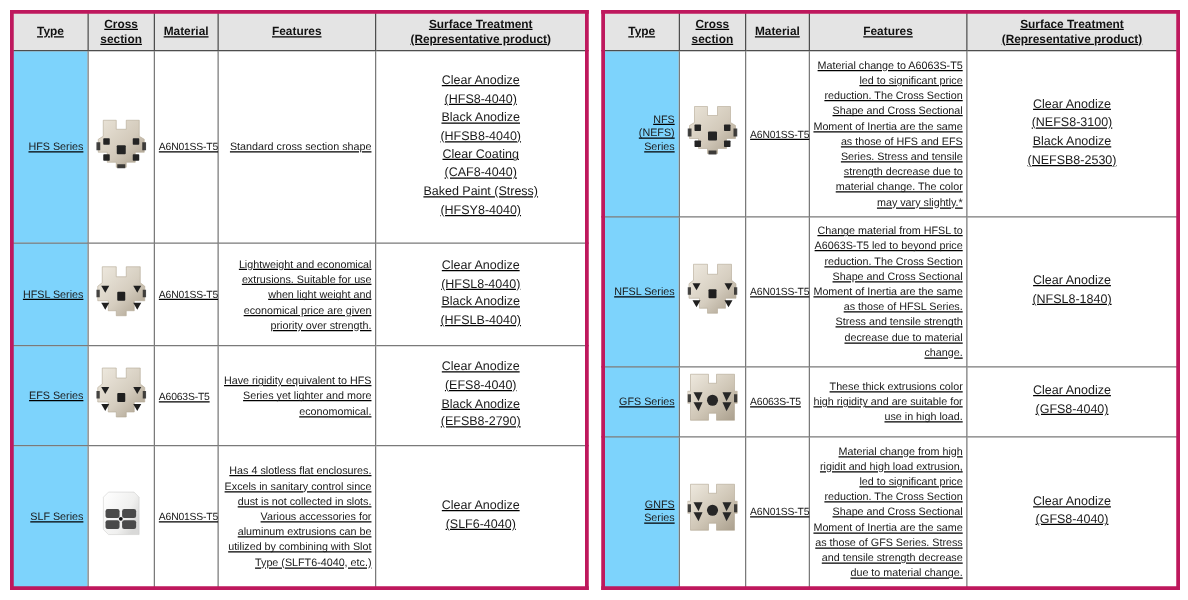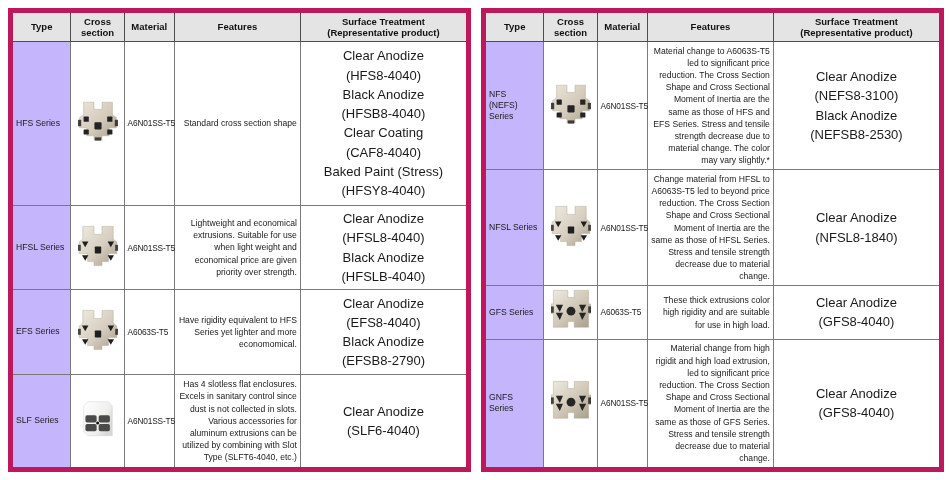--- a/index.html
+++ b/index.html
@@ -17,21 +17,22 @@
     gap: 10px;
     padding: 8px 6px 6px 8px;
   }
   .table-wrap { flex: 1 1 50%; }
 
   table.spec {
     width: 100%;
     height: 464px;
     border-collapse: collapse;
     table-layout: fixed;
-    border: 5px solid #be185d;
+    border: 3px solid #be185d;
+    text-decoration: underline;
   }
   table.spec th, table.spec td {
     border: 1px solid #7a7a7a;
     vertical-align: middle;
     padding: 2px 3px;
   }
   table.spec thead th {
     background: #e4e4e4;
     font-size: 9.5px;
     font-weight: bold;
@@ -42,22 +43,22 @@
     padding: 2px 1px;
     border-color: #4d4d4d;
   }
   col.c-type { width: 13.2%; }
   col.c-cross { width: 11.6%; }
   col.c-mat { width: 11.0%; }
   col.c-feat { width: 27.5%; }
   col.c-surf { width: 36.7%; }
 
   td.type-cell {
-    background: #c4b5fd;
-    text-align: left;
+    background: #7dd3fc;
+    text-align: right;
     font-size: 8.6px;
     color: #1a1a1a;
     line-height: 1.28;
   }
   td.cross-cell { text-align: center; padding: 3px 2px; }
   td.mat-cell {
     font-size: 8.3px;
     color: #1a1a1a;
     text-align: left;
     letter-spacing: -0.15px;
@@ -66,21 +67,21 @@
     white-space: nowrap;
   }
   td.feat-cell {
     font-size: 8.6px;
     color: #1a1a1a;
     text-align: right;
     line-height: 1.42;
     padding: 3px 3px 3px 4px;
   }
   td.surf-cell {
-    font-size: 13px;
+    font-size: 10px;
     color: #1a1a1a;
     text-align: center;
     line-height: 1.48;
   }
   .surf-line { display: block; }
 
   
   .profile { display: inline-block; line-height: 0; }
   .profile svg { display: block; }
 </style>

